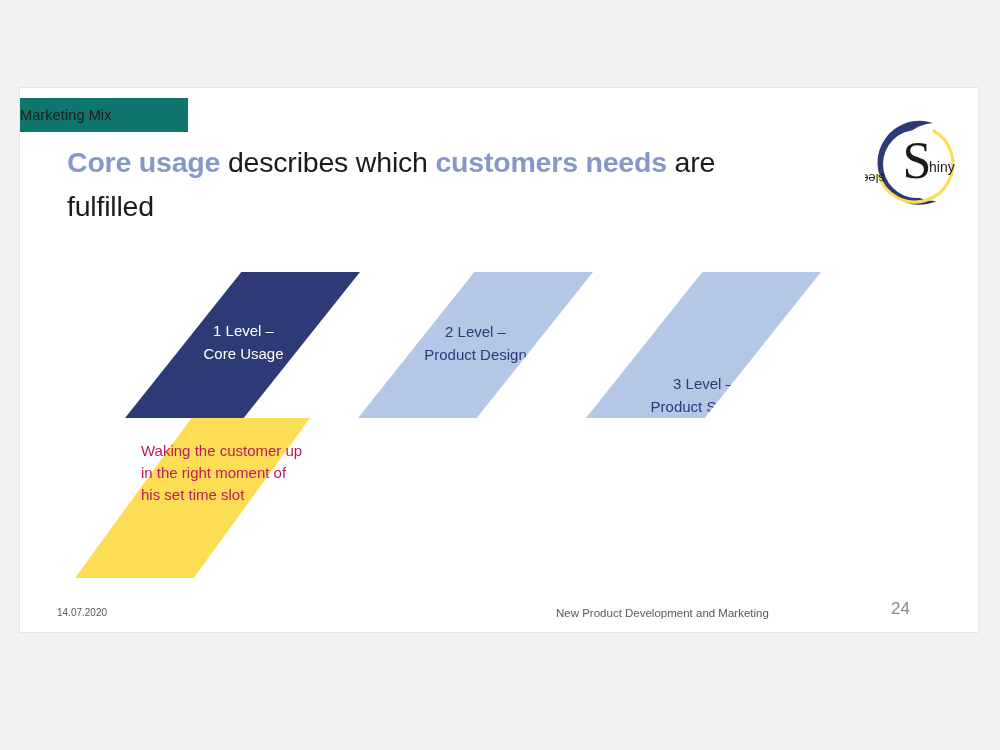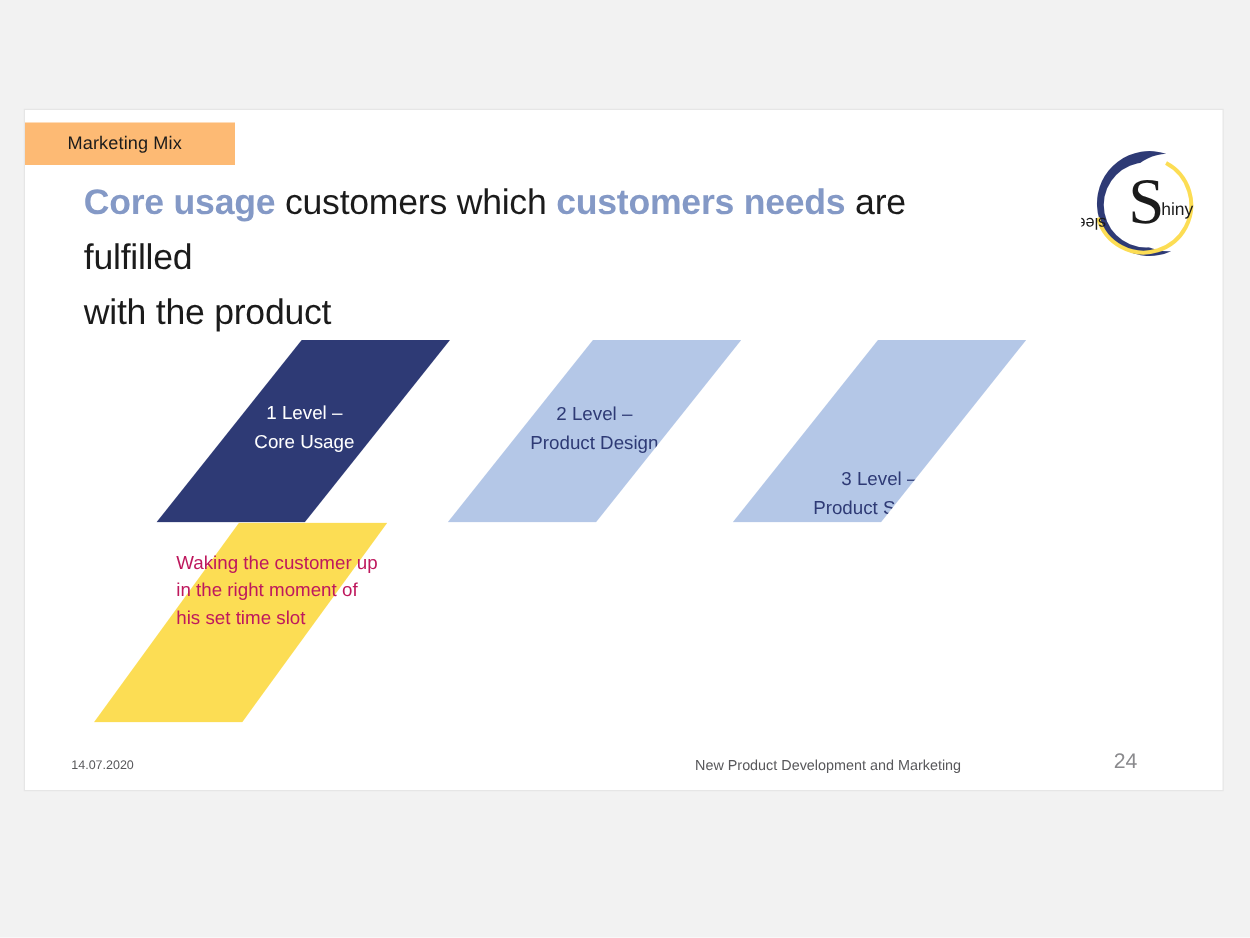--- a/index.html
+++ b/index.html
@@ -27,25 +27,24 @@
     overflow: hidden;
   }
 
   
   #section-tab {
     position: absolute;
     left: 0px;
     top: 10px;
     width: 168px;
     height: 34px;
-    background: #fdba74;
+    background: #0f766e;
     display: flex;
     align-items: center;
     box-sizing: border-box;
-    padding-left: 34px;
   }
   #section-tab .tab-label {
     font-size: 14.5px;
     color: #1b1b1b;
     letter-spacing: 0.1px;
     white-space: nowrap;
   }
 
   
   #title-block {
@@ -164,23 +163,22 @@
 </head>
 <body>
 
 <div id="slide">
 
   <div id="section-tab">
     <span class="tab-label">Marketing Mix</span>
   </div>
 
   <div id="title-block">
-    <span class="accent">Core usage</span><span> customers which </span><span class="accent">customers needs</span><span> are fulfilled</span>
+    <span class="accent">Core usage</span><span> describes which </span><span class="accent">customers needs</span><span> are fulfilled</span>
     <br>
-    <span>with the product</span>
   </div>
 
   <div id="logo">
     <svg width="96" height="96" viewBox="0 0 96 96" aria-hidden="true">
 
       <path d="M 68 7 A 42 42 0 1 0 72 85 A 34 34 0 1 1 68 7 Z" fill="#2e3a75"></path>
 
       <circle cx="50" cy="48" r="38" fill="none" stroke="#fcdd54" stroke-width="3.2" stroke-dasharray="150 110" transform="rotate(-62 50 48)"></circle>
 
       <circle cx="52" cy="48" r="34" fill="#ffffff"></circle>

